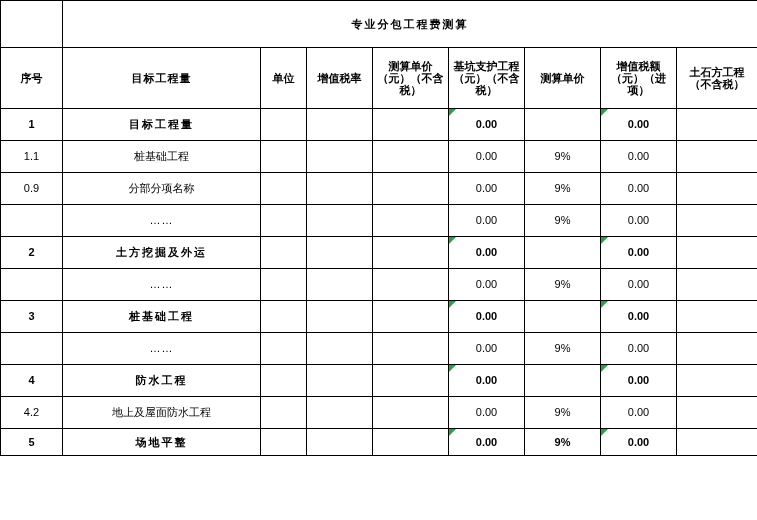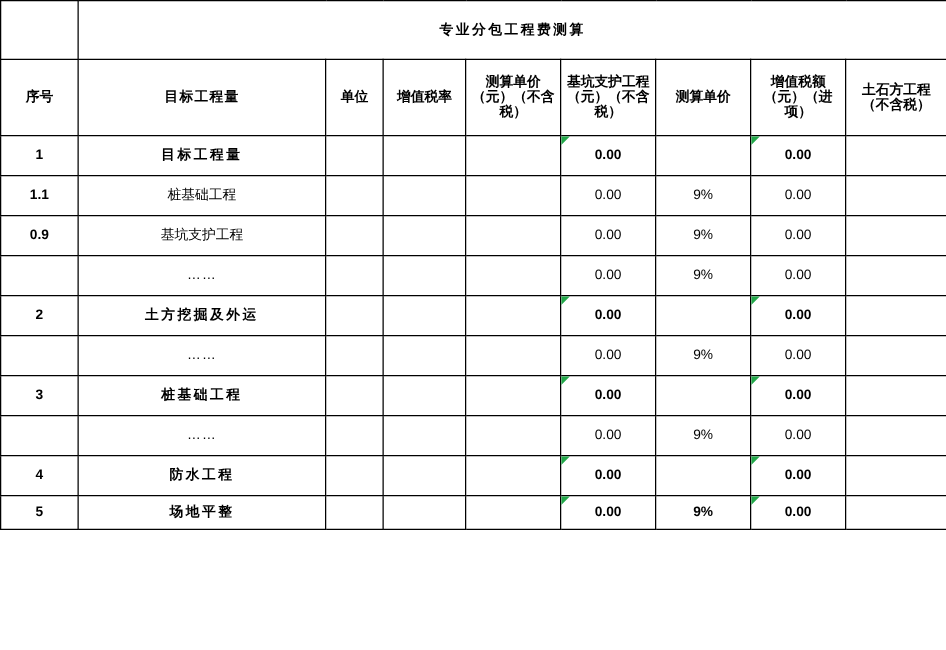--- a/index.html
+++ b/index.html
@@ -85,21 +85,20 @@
   }
   .name-plain {
     font-size: 12px;
   }
   .num {
     text-align: center;
     margin-top: 24px;
   }
   .idx {
     font-size: 12px;
-    font-weight: bold;
   }
   .dots {
     letter-spacing: 1px;
     font-size: 12px;
   }
   
   .mark {
     position: relative;
   }
   .mark::before {
@@ -169,21 +168,21 @@
         <td></td>
         <td></td>
         <td class="num">0.00</td>
         <td>9%</td>
         <td class="num">0.00</td>
         <td></td>
       </tr>
 
       <tr class="data-row">
         <td class="idx">0.9</td>
-        <td class="name-plain">基坑支护工程</td>
+        <td class="name-plain">分部分项名称</td>
         <td></td>
         <td></td>
         <td></td>
         <td class="num">0.00</td>
         <td>9%</td>
         <td class="num">0.00</td>
         <td></td>
       </tr>
 
       <tr class="data-row">
@@ -252,20 +251,31 @@
         <td></td>
         <td></td>
         <td></td>
         <td class="num mark">0.00</td>
         <td></td>
         <td class="num mark">0.00</td>
         <td></td>
       </tr>
 
 
+      <tr class="data-row">
+        <td class="idx">4.2</td>
+        <td class="name-plain">地上及屋面防水工程</td>
+        <td></td>
+        <td></td>
+        <td></td>
+        <td class="num">0.00</td>
+        <td>9%</td>
+        <td class="num">0.00</td>
+        <td></td>
+      </tr>
 
       <tr class="data-row bold-row last-partial">
         <td class="idx">5</td>
         <td class="name-bold">场地平整</td>
         <td></td>
         <td></td>
         <td></td>
         <td class="num mark">0.00</td>
         <td>9%</td>
         <td class="num mark">0.00</td>

